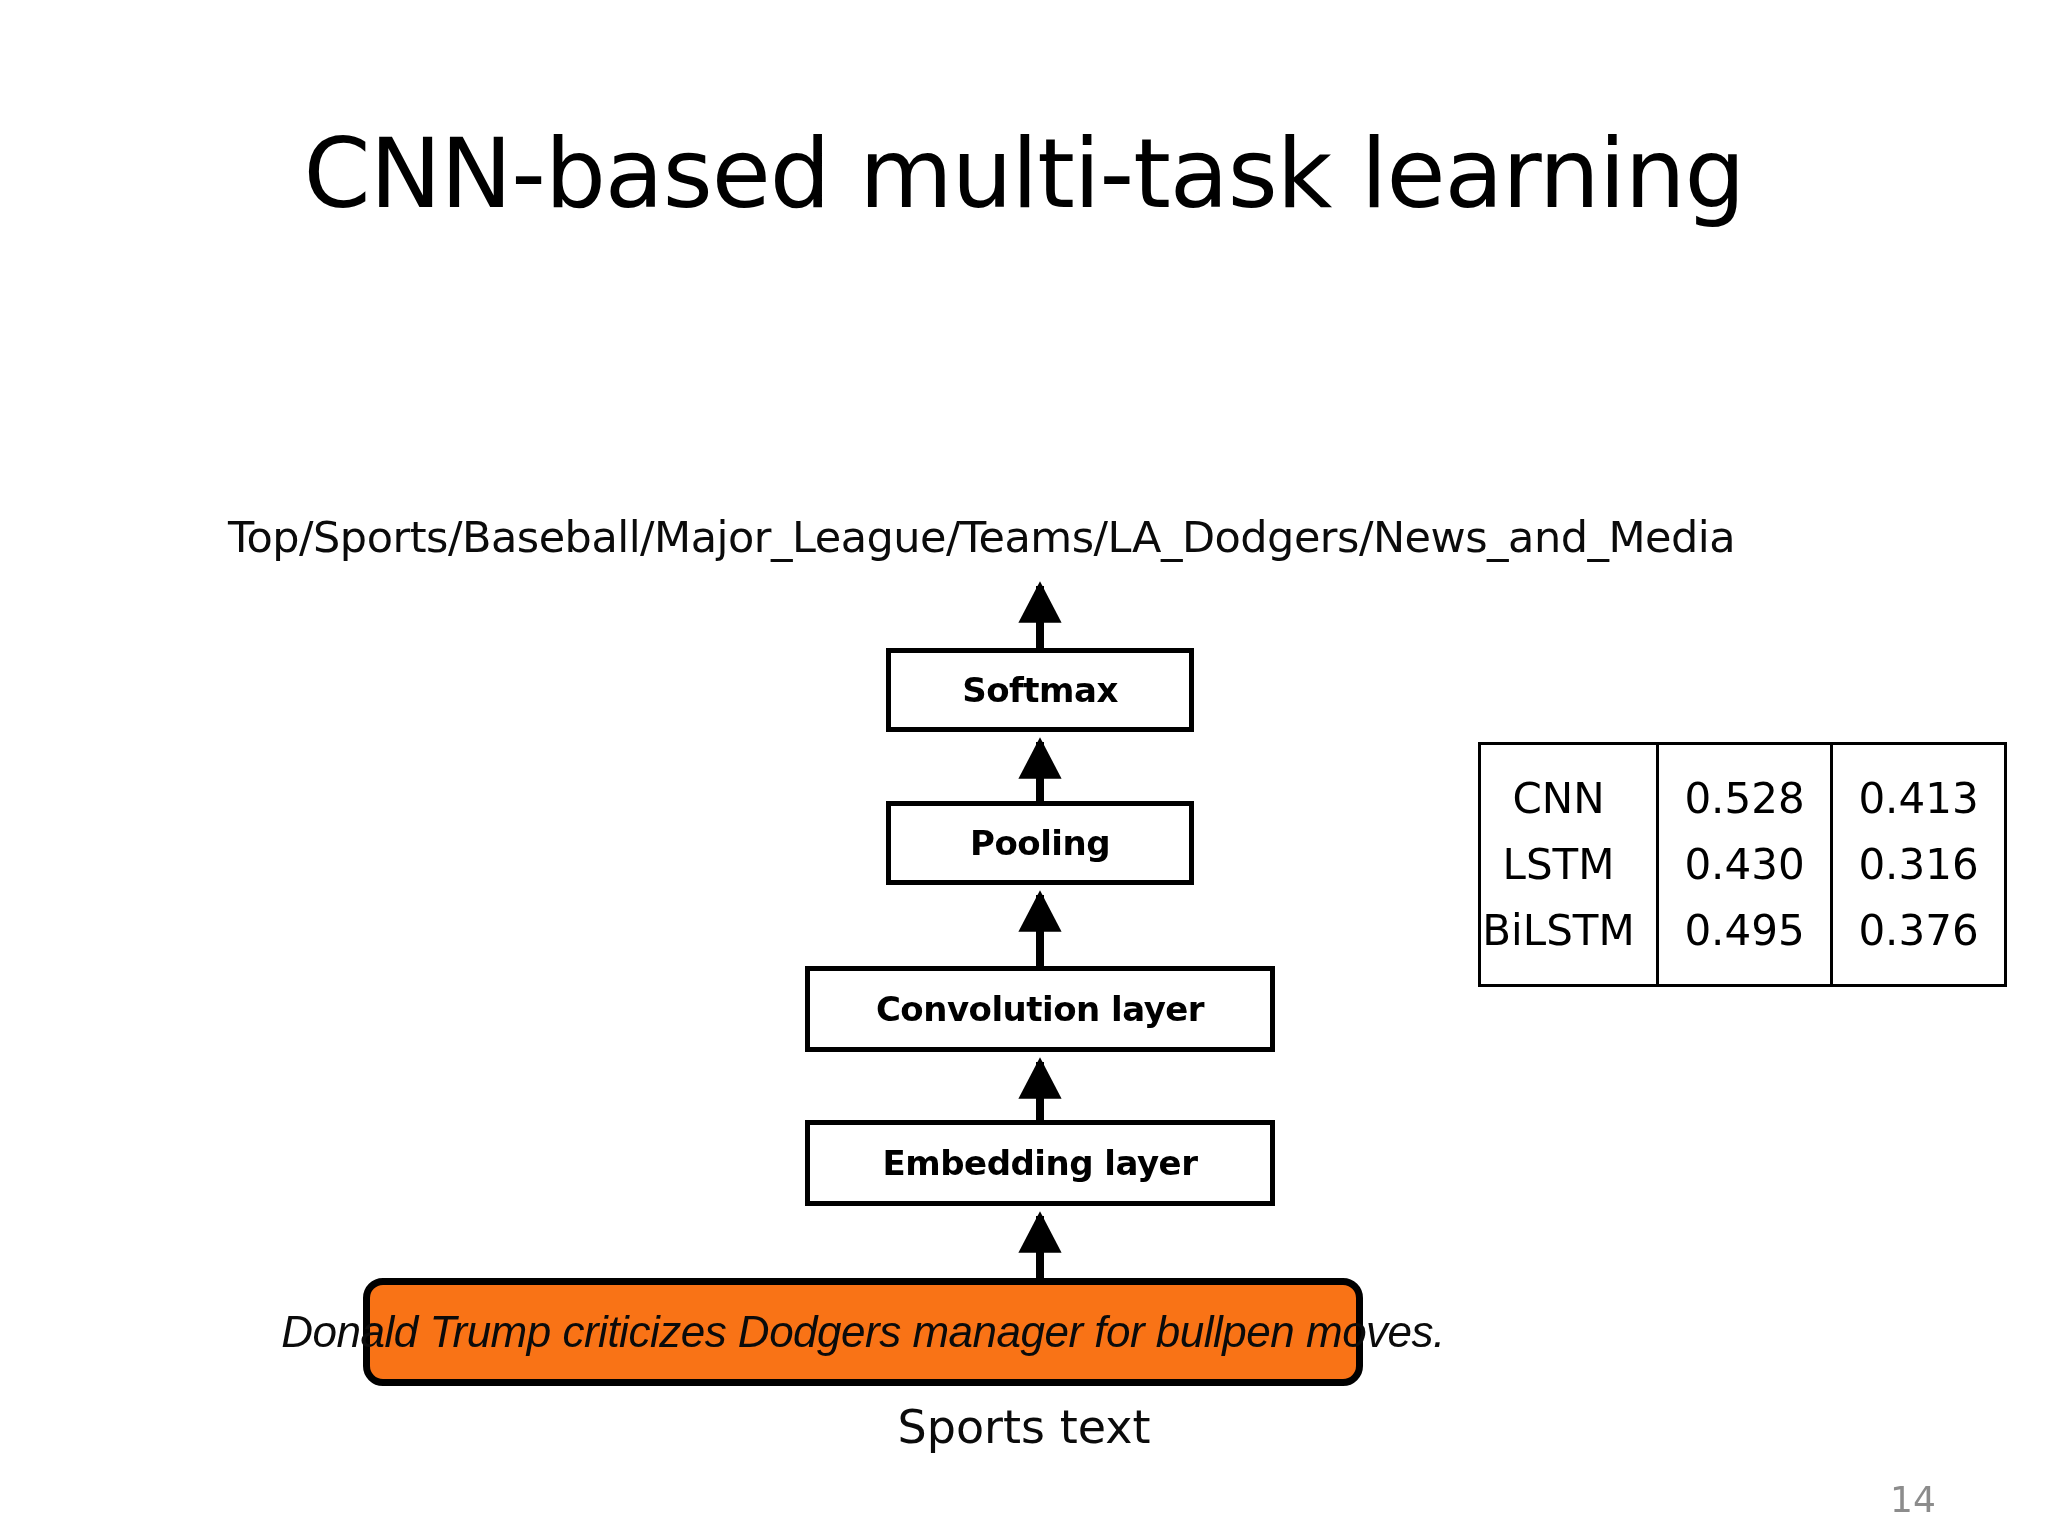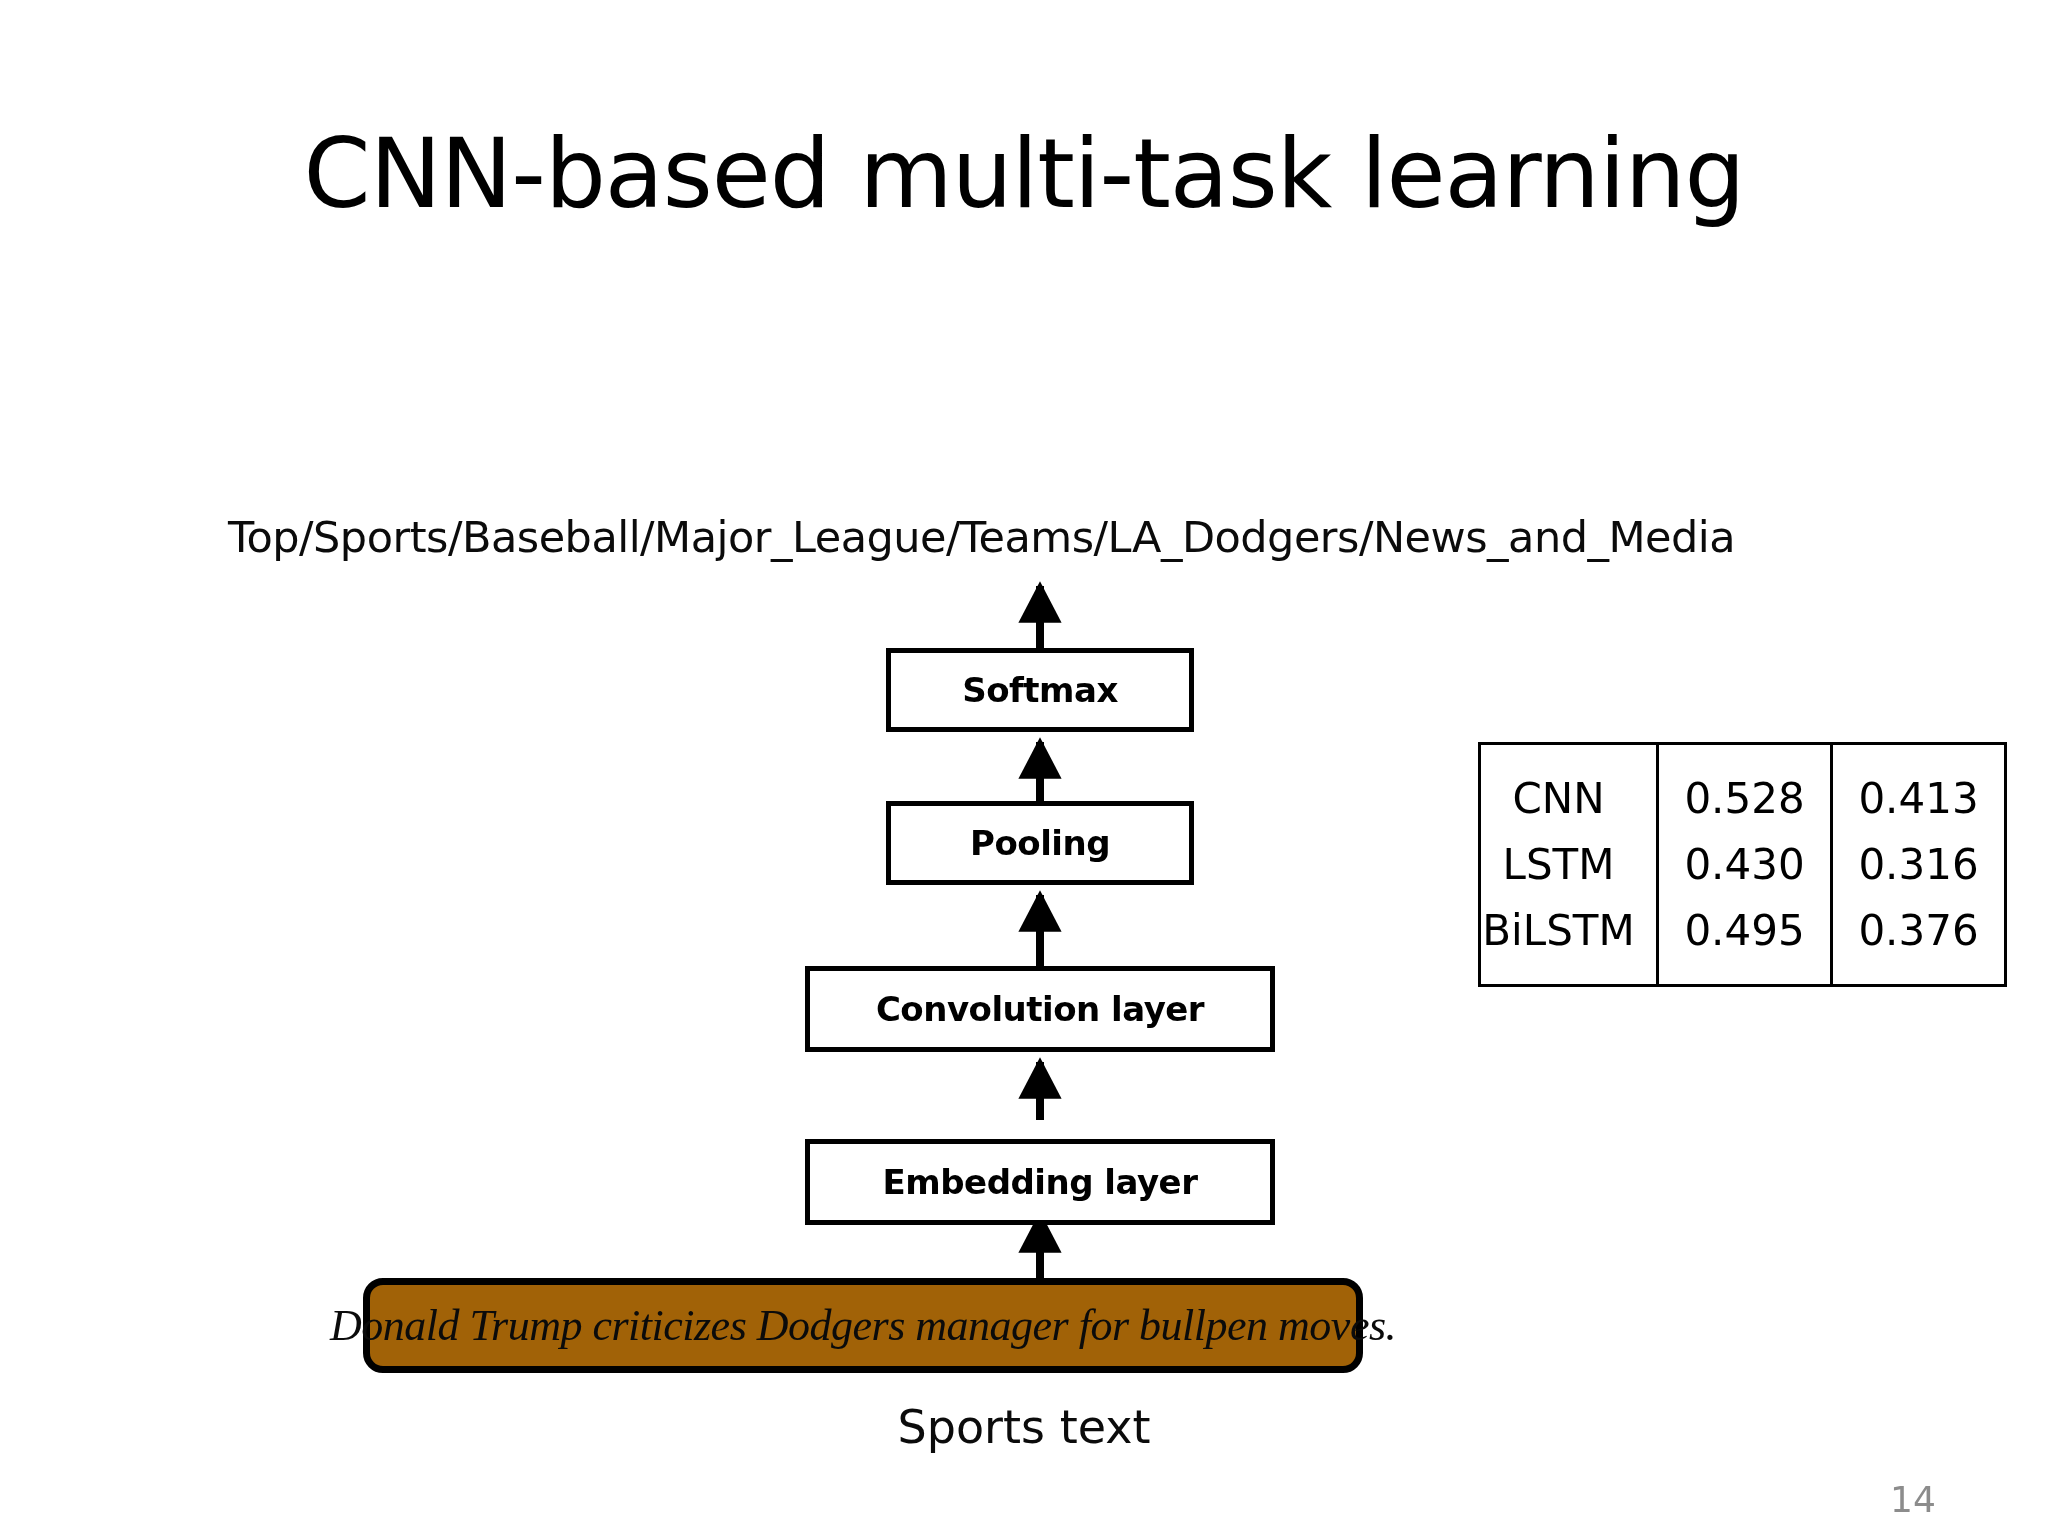--- a/index.html
+++ b/index.html
@@ -84,38 +84,37 @@
     left: 805px;
     top: 966px;
     width: 470px;
     height: 86px;
   }
   #box-embedding {
     left: 805px;
     top: 1120px;
     width: 470px;
     height: 86px;
-    margin-top: 19px;
   }
 
   
   #input-text-box {
     position: absolute;
     left: 363px;
     top: 1278px;
     width: 1000px;
-    height: 95px;
+    height: 108px;
     box-sizing: border-box;
     border: 7px solid #000000;
     border-radius: 20px;
-    background: #a16207;
+    background: #f97316;
     display: flex;
     align-items: center;
     justify-content: center;
-    font-family: Liberation Serif, serif;
+    font-family: Liberation Sans, sans-serif;
     font-style: italic;
     font-size: 44px;
     letter-spacing: -0.5px;
     color: #0b0b0b;
     white-space: nowrap;
   }
 
   #input-text-caption {
     position: absolute;
     left: 0;

